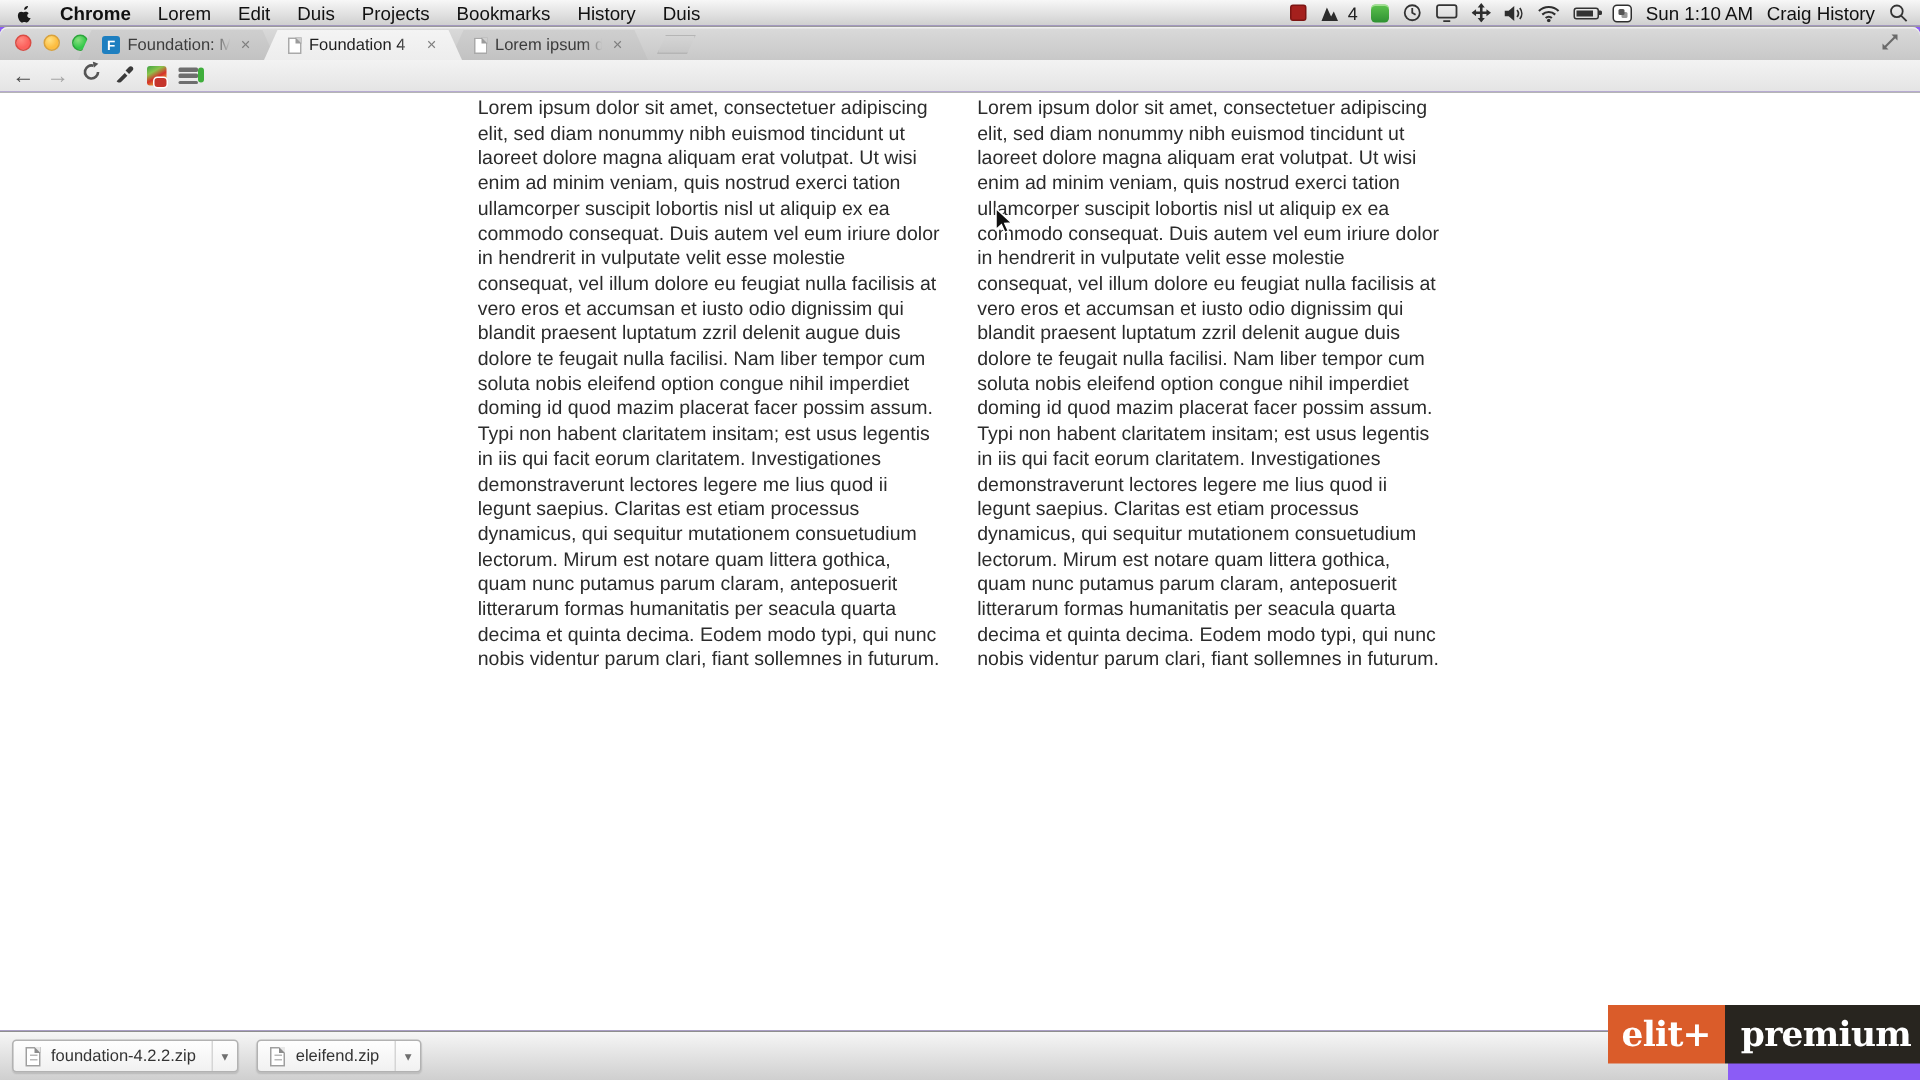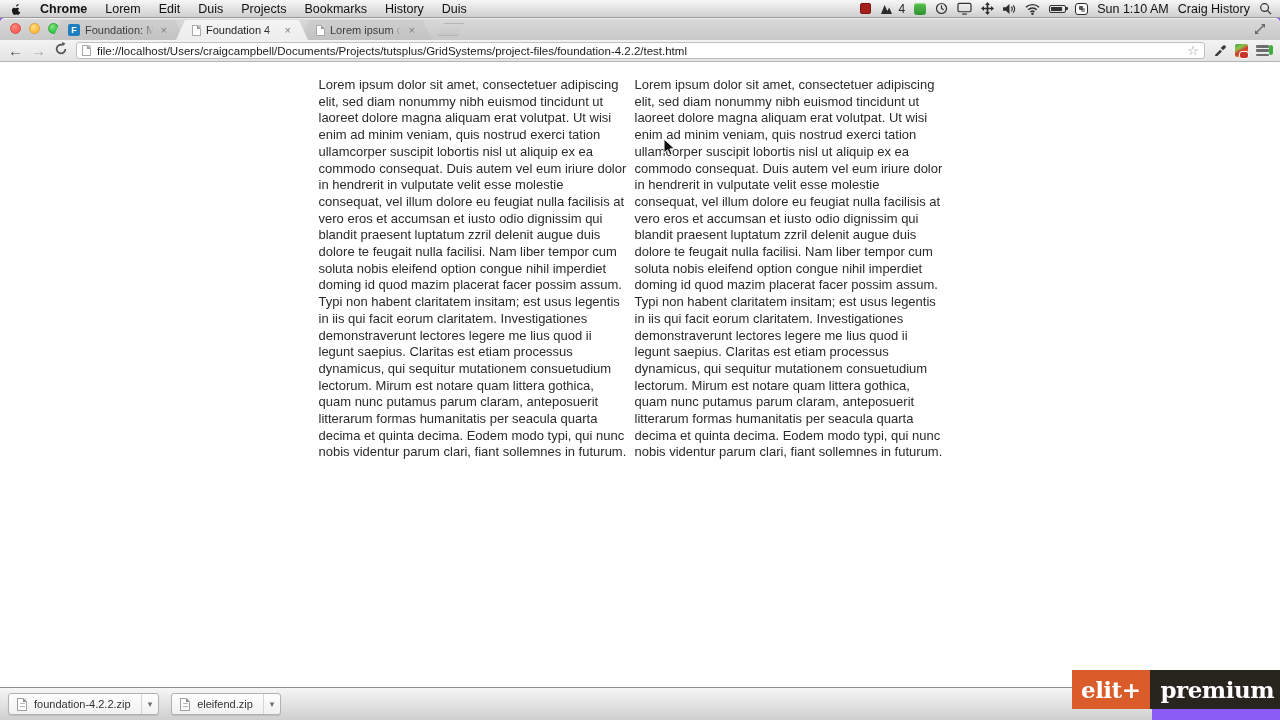--- a/index.html
+++ b/index.html
@@ -68,21 +68,21 @@
   .ext-color { width:13px; height:13px; border-radius:2px; position:relative;
     background:linear-gradient(150deg,#3fa344 0%,#8bc34a 30%,#d8302a 55%,#e0a22e 78%,#6d4c41 100%); }
   .ext-color::after { content:""; position:absolute; right:-1px; bottom:-2px; width:8px; height:6px;
     background:#c6352c; border-radius:3px; border:1px solid #fff; }
   .menu-ico { width:16px; height:13px; display:flex; flex-direction:column; justify-content:space-between; padding:1px 0; position:relative; }
   .menu-ico i { display:block; height:2.5px; background:#6e6e6e; border-radius:1px; width:13px; }
   .menu-ico b { position:absolute; right:-1px; top:1px; width:4px; height:10px; background:#3fae3b; border-radius:2px; }
 
   
   .page { position:absolute; top:62px; left:0; width:1280px; height:625px; background:#fff; overflow:hidden; }
-  .cols { width:643px; margin:15px auto 0; display:flex; gap:6px; }
+  .cols { width:643px; margin:2px auto 0; display:flex; gap:23px; }
   .col { width:310px; font-size:13px; line-height:1.285; color:#2b2b2b; text-align:left; }
 
   
   .cursor { position:absolute; left:663px; top:138px; z-index:20; }
 
   
   .dlbar { position:absolute; top:687px; left:0; width:1152px; height:33px;
     background:linear-gradient(#f6f6f6,#cfcfcf); border-top:1px solid #8e8e8e; display:flex; align-items:center; padding:0 8px; gap:12px; }
   .chip { height:22px; display:flex; align-items:center; background:linear-gradient(#fefefe,#f1f1f1);
     border:1px solid #b2b2b2; border-radius:3px; padding-left:8px; font-size:11px; color:#333; box-shadow:0 1px 1px rgba(0,0,0,.12); }
@@ -212,25 +212,20 @@
 
   <div class="toolbar">
     <span class="nav back">←</span>
     <span class="nav fwd">→</span>
     <span>
       <svg width="14" height="14" viewBox="0 0 16 16">
           <path d="M13 8 A5 5 0 1 1 9.5 3.2" stroke="#555" fill="none" stroke-width="2"></path>
           <path fill="#555" d="M9 0 l4.2 1.8 -3.4 3z"></path>
         </svg>
     </span>
-    <div class="omnibox">
-      <span class="page-ico"></span>
-      <span class="url">file://localhost/Users/craigcampbell/Documents/Projects/tutsplus/GridSystems/project-files/foundation-4.2.2/test.html</span>
-      <span class="star">☆</span>
-    </div>
     <span>
       <svg width="14" height="14" viewBox="0 0 16 16">
           <path fill="#3a3a3a" d="M2 15 l6.2-6.2 2 2L4 17zM8.8 6.8 l2.6-2.6 c.8-.8 2-.8 2.7 0 .8.8.8 2 0 2.7l-2.6 2.6z"></path>
         </svg>
     </span>
     <span class="ext-color"></span>
     <span class="menu-ico">
         <i></i>
         <i></i>
         <i></i>

